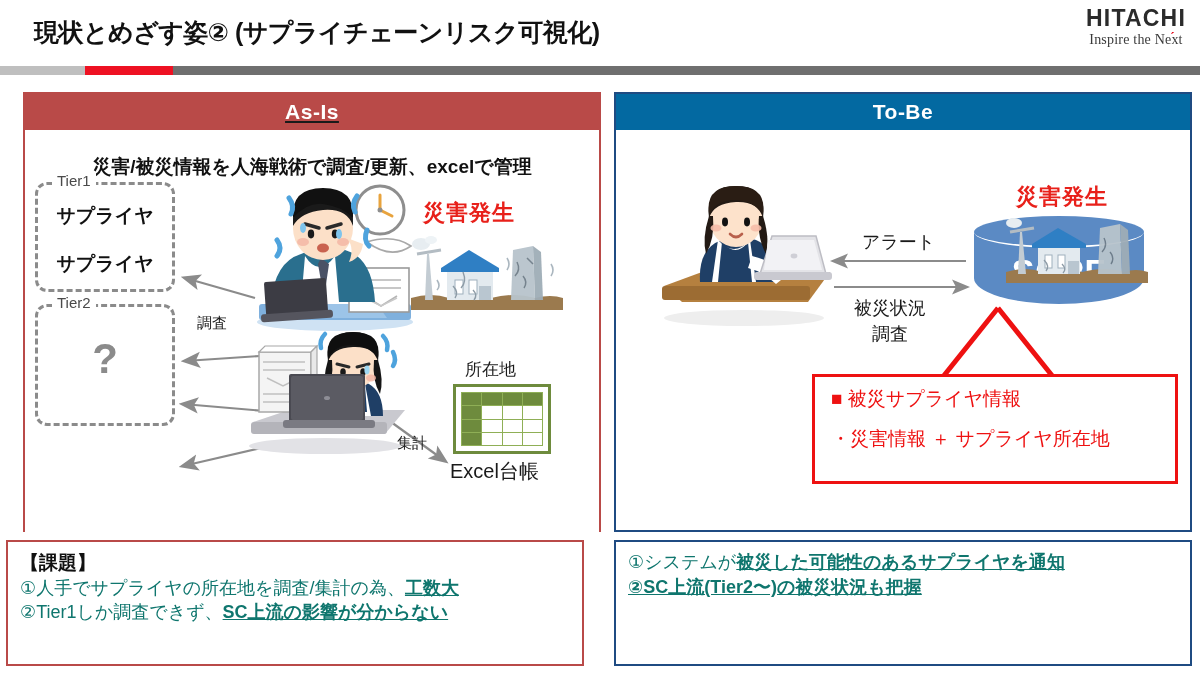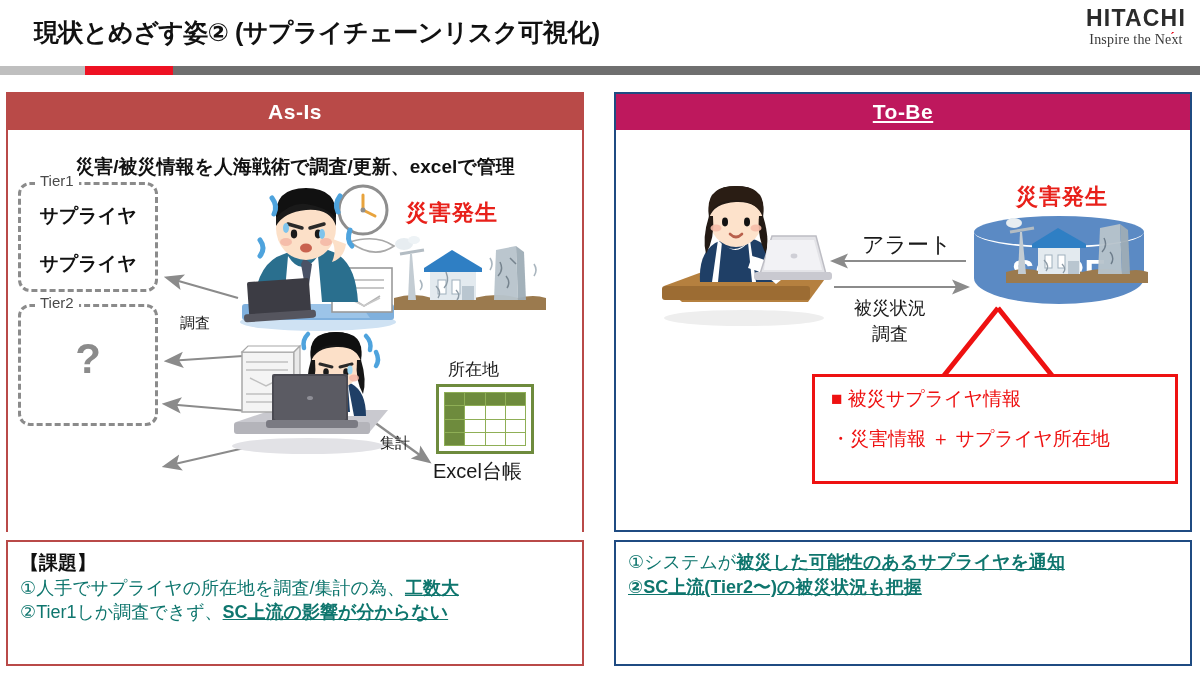--- a/index.html
+++ b/index.html
@@ -142,21 +142,21 @@
       <span class="tick">´</span>
     </div>
   </div>
 
   <div class="accent-bar">
     <div class="accent-seg" style="left:0;width:85px;background:#bfbfbf;"></div>
     <div class="accent-seg" style="left:85px;width:88px;background:#ee1122;"></div>
     <div class="accent-seg" style="left:173px;width:1027px;background:#6f6f6f;"></div>
   </div>
 
-  <div class="panel" style="left:6px;top:92px;width:578px;height:440px;border:2px solid #b94a48;">
+  <div class="panel" style="left:23px;top:92px;width:578px;height:440px;border:2px solid #b94a48;text-decoration:underline;">
     <div class="panel-head" style="background:#b94a48;">As-Is</div>
     <div class="panel-body" style="height:400px;margin-top:16px;">
       <div class="panel-sub">災害/被災情報を人海戦術で調査/更新、excelで管理</div>
 
       <svg class="arrow-layer" viewBox="0 0 574 400">
         <defs>
           <marker id="ah" markerWidth="9" markerHeight="9" refX="7" refY="4.5" orient="auto">
             <path d="M9,4.5 L0,0.8 L2,4.5 L0,8.2 Z" fill="#8b8b8b"></path>
           </marker>
         </defs>
@@ -304,21 +304,21 @@
                 <td></td>
               </tr>
         </tbody>
           </table>
       </div>
       <div class="lbl" style="left:425px;top:312px;font-size:20px;">Excel台帳</div>
     </div>
   </div>
 
   <div class="panel" style="left:614px;top:92px;width:578px;height:440px;border:2px solid #1f4b82;">
-    <div class="panel-head" style="background:#be185d;text-decoration:underline;">To-Be</div>
+    <div class="panel-head" style="background:#0369a1;">To-Be</div>
     <div class="panel-body" style="height:400px;">
 
       <svg style="position:absolute;left:32px;top:48px;" width="190" height="150" viewBox="0 0 190 150">
         <ellipse cx="96" cy="140" rx="80" ry="8" fill="#eeeeee"></ellipse>
         <path d="M16 108 L54 94 L182 94 L160 124 L34 124 Z" fill="#b5803f"></path>
         <rect x="14" y="108" width="148" height="14" rx="3" fill="#9c6c33"></rect>
         <path d="M52 104 q-2 -34 22 -42 q18 -6 34 0 q20 8 20 42 Z" fill="#1f3f66"></path>
         <path d="M70 62 q16 18 32 0 l6 42 h-44 Z" fill="#ffffff"></path>
         <path d="M74 64 q14 16 26 0 l4 40 h-34 Z" fill="#1f3f66"></path>
         <path d="M104 78 q24 6 34 20 l-10 8 q-12 -12 -28 -16 Z" fill="#ffffff"></path>
@@ -341,21 +341,21 @@
       <svg class="arrow-layer" viewBox="0 0 574 400">
         <defs>
           <marker id="ah2" markerWidth="9" markerHeight="9" refX="7" refY="4.5" orient="auto">
             <path d="M9,4.5 L0,0.8 L2,4.5 L0,8.2 Z" fill="#8b8b8b"></path>
           </marker>
         </defs>
         <line x1="350" y1="131" x2="218" y2="131" stroke="#8b8b8b" stroke-width="2" marker-end="url(#ah2)"></line>
         <line x1="218" y1="157" x2="350" y2="157" stroke="#8b8b8b" stroke-width="2" marker-end="url(#ah2)"></line>
       </svg>
 
-      <div class="lbl" style="left:246px;top:100px;font-size:22px;font-family:Liberation Serif, serif;">アラート</div>
+      <div class="lbl" style="left:246px;top:100px;font-size:18px;font-family:Liberation Serif, serif;">アラート</div>
       <div class="lbl" style="left:238px;top:166px;font-size:18px;">被災状況</div>
       <div class="lbl" style="left:256px;top:192px;font-size:18px;">調査</div>
 
       <div class="cyl" style="left:358px;top:86px;width:170px;height:104px;">
         <div class="cyl-body"></div>
         <div class="cyl-top"></div>
         <div class="cyl-label">SCPF</div>
       </div>
 
       <div class="disaster-word" style="left:400px;top:52px;">災害発生</div>

